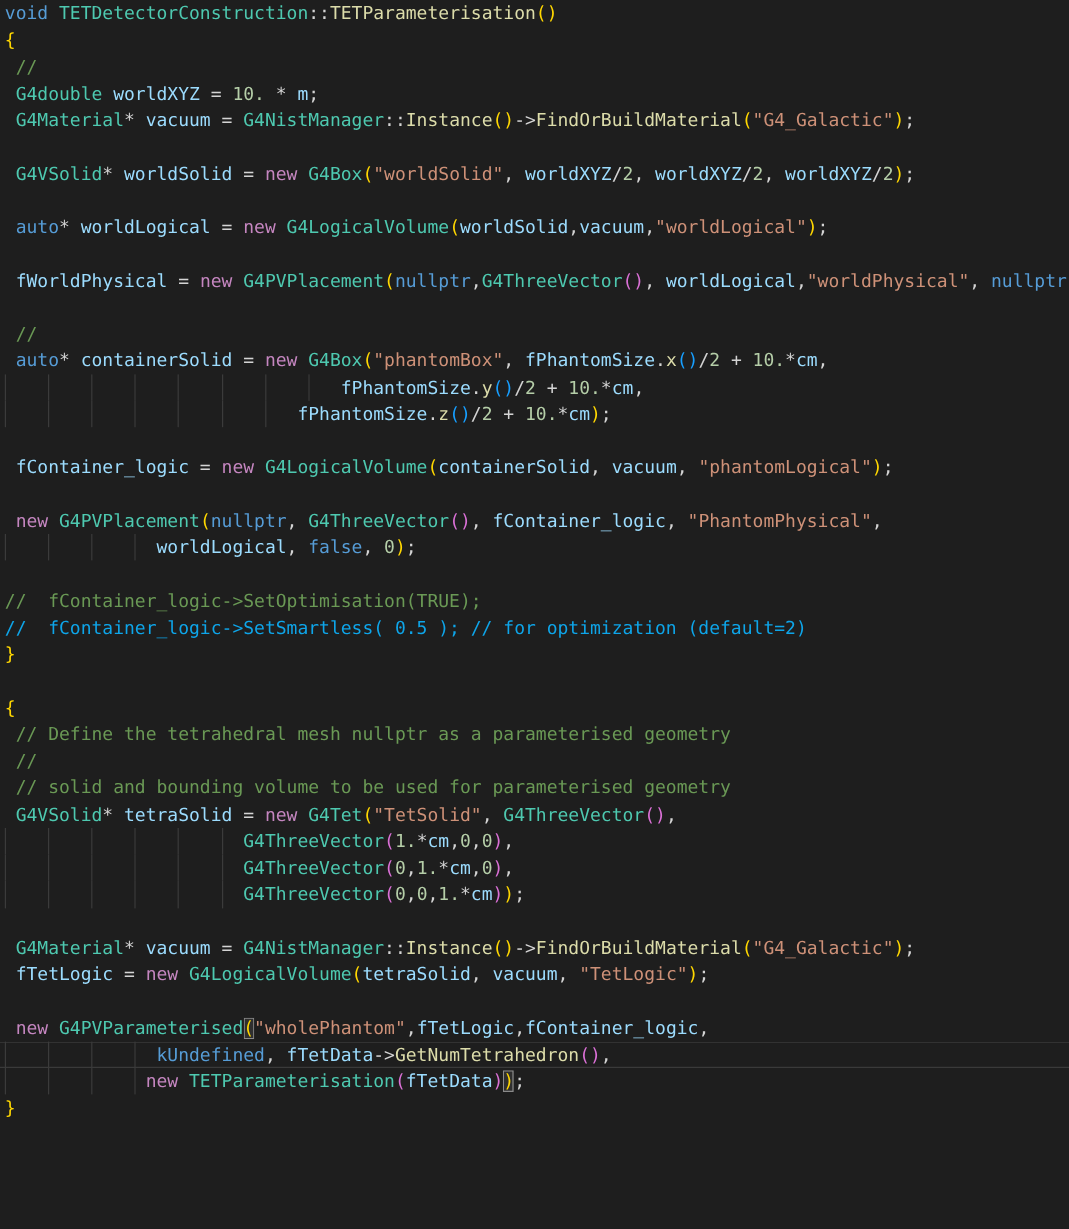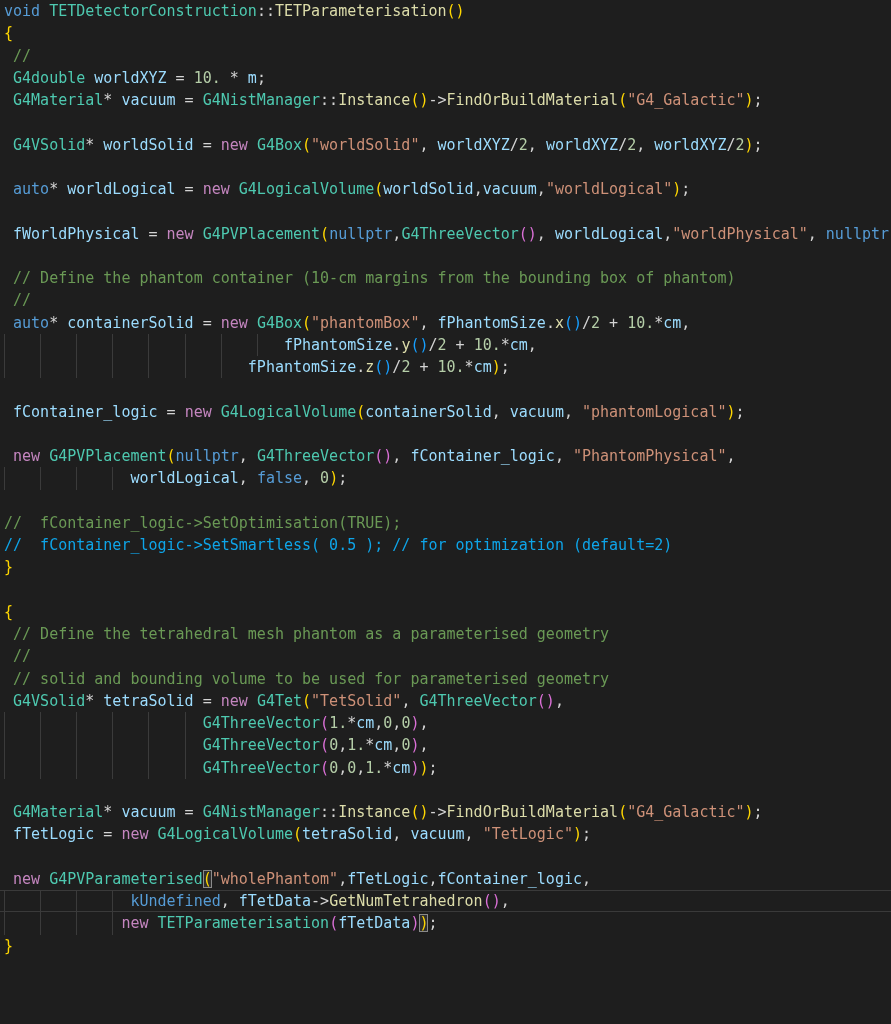--- a/index.html
+++ b/index.html
@@ -42,37 +42,36 @@
     <div class="line"><span style="color: rgb(106, 153, 85);"> //</span></div>
     <div class="line"><span style="color: rgb(212, 212, 212);"> </span><span style="color: rgb(78, 201, 176);">G4double</span><span style="color: rgb(212, 212, 212);"> </span><span style="color: rgb(156, 220, 254);">worldXYZ</span><span style="color: rgb(212, 212, 212);"> = </span><span style="color: rgb(181, 206, 168);">10.</span><span style="color: rgb(212, 212, 212);"> * </span><span style="color: rgb(156, 220, 254);">m</span><span style="color: rgb(212, 212, 212);">;</span></div>
     <div class="line"><span style="color: rgb(212, 212, 212);"> </span><span style="color: rgb(78, 201, 176);">G4Material</span><span style="color: rgb(212, 212, 212);">* </span><span style="color: rgb(156, 220, 254);">vacuum</span><span style="color: rgb(212, 212, 212);"> = </span><span style="color: rgb(78, 201, 176);">G4NistManager</span><span style="color: rgb(212, 212, 212);">::</span><span style="color: rgb(220, 220, 170);">Instance</span><span style="color: rgb(255, 215, 0);">()</span><span style="color: rgb(212, 212, 212);">-&gt;</span><span style="color: rgb(220, 220, 170);">FindOrBuildMaterial</span><span style="color: rgb(255, 215, 0);">(</span><span style="color: rgb(206, 145, 120);">"G4_Galactic"</span><span style="color: rgb(255, 215, 0);">)</span><span style="color: rgb(212, 212, 212);">;</span></div>
     <div class="line"></div>
     <div class="line"><span style="color: rgb(212, 212, 212);"> </span><span style="color: rgb(78, 201, 176);">G4VSolid</span><span style="color: rgb(212, 212, 212);">* </span><span style="color: rgb(156, 220, 254);">worldSolid</span><span style="color: rgb(212, 212, 212);"> = </span><span style="color: rgb(197, 134, 192);">new</span><span style="color: rgb(212, 212, 212);"> </span><span style="color: rgb(78, 201, 176);">G4Box</span><span style="color: rgb(255, 215, 0);">(</span><span style="color: rgb(206, 145, 120);">"worldSolid"</span><span style="color: rgb(212, 212, 212);">, </span><span style="color: rgb(156, 220, 254);">worldXYZ</span><span style="color: rgb(212, 212, 212);">/</span><span style="color: rgb(181, 206, 168);">2</span><span style="color: rgb(212, 212, 212);">, </span><span style="color: rgb(156, 220, 254);">worldXYZ</span><span style="color: rgb(212, 212, 212);">/</span><span style="color: rgb(181, 206, 168);">2</span><span style="color: rgb(212, 212, 212);">, </span><span style="color: rgb(156, 220, 254);">worldXYZ</span><span style="color: rgb(212, 212, 212);">/</span><span style="color: rgb(181, 206, 168);">2</span><span style="color: rgb(255, 215, 0);">)</span><span style="color: rgb(212, 212, 212);">;</span></div>
     <div class="line"></div>
     <div class="line"><span style="color: rgb(212, 212, 212);"> </span><span style="color: rgb(86, 156, 214);">auto</span><span style="color: rgb(212, 212, 212);">* </span><span style="color: rgb(156, 220, 254);">worldLogical</span><span style="color: rgb(212, 212, 212);"> = </span><span style="color: rgb(197, 134, 192);">new</span><span style="color: rgb(212, 212, 212);"> </span><span style="color: rgb(78, 201, 176);">G4LogicalVolume</span><span style="color: rgb(255, 215, 0);">(</span><span style="color: rgb(156, 220, 254);">worldSolid</span><span style="color: rgb(212, 212, 212);">,</span><span style="color: rgb(156, 220, 254);">vacuum</span><span style="color: rgb(212, 212, 212);">,</span><span style="color: rgb(206, 145, 120);">"worldLogical"</span><span style="color: rgb(255, 215, 0);">)</span><span style="color: rgb(212, 212, 212);">;</span></div>
     <div class="line"></div>
     <div class="line"><span style="color: rgb(212, 212, 212);"> </span><span style="color: rgb(156, 220, 254);">fWorldPhysical</span><span style="color: rgb(212, 212, 212);"> = </span><span style="color: rgb(197, 134, 192);">new</span><span style="color: rgb(212, 212, 212);"> </span><span style="color: rgb(78, 201, 176);">G4PVPlacement</span><span style="color: rgb(255, 215, 0);">(</span><span style="color: rgb(86, 156, 214);">nullptr</span><span style="color: rgb(212, 212, 212);">,</span><span style="color: rgb(78, 201, 176);">G4ThreeVector</span><span style="color: rgb(218, 112, 214);">()</span><span style="color: rgb(212, 212, 212);">, </span><span style="color: rgb(156, 220, 254);">worldLogical</span><span style="color: rgb(212, 212, 212);">,</span><span style="color: rgb(206, 145, 120);">"worldPhysical"</span><span style="color: rgb(212, 212, 212);">, </span><span style="color: rgb(86, 156, 214);">nullptr</span><span style="color: rgb(212, 212, 212);">,</span></div>
     <div class="line"></div>
-    <div class="line"><span style="color: rgb(106, 153, 85);"> // Define the phantom container (10-cm margins from the bounding box of phantom)</span></div>
     <div class="line"><span style="color: rgb(106, 153, 85);"> //</span></div>
     <div class="line"><span style="color: rgb(212, 212, 212);"> </span><span style="color: rgb(86, 156, 214);">auto</span><span style="color: rgb(212, 212, 212);">* </span><span style="color: rgb(156, 220, 254);">containerSolid</span><span style="color: rgb(212, 212, 212);"> = </span><span style="color: rgb(197, 134, 192);">new</span><span style="color: rgb(212, 212, 212);"> </span><span style="color: rgb(78, 201, 176);">G4Box</span><span style="color: rgb(255, 215, 0);">(</span><span style="color: rgb(206, 145, 120);">"phantomBox"</span><span style="color: rgb(212, 212, 212);">, </span><span style="color: rgb(156, 220, 254);">fPhantomSize</span><span style="color: rgb(212, 212, 212);">.</span><span style="color: rgb(220, 220, 170);">x</span><span style="color: rgb(23, 159, 255);">()</span><span style="color: rgb(212, 212, 212);">/</span><span style="color: rgb(181, 206, 168);">2</span><span style="color: rgb(212, 212, 212);"> + </span><span style="color: rgb(181, 206, 168);">10.</span><span style="color: rgb(212, 212, 212);">*</span><span style="color: rgb(156, 220, 254);">cm</span><span style="color: rgb(212, 212, 212);">,</span></div>
     <div class="line"><span class="guide" style="left: calc(0ch + 4px);"></span><span class="guide" style="left: calc(4ch + 4px);"></span><span class="guide" style="left: calc(8ch + 4px);"></span><span class="guide" style="left: calc(12ch + 4px);"></span><span class="guide" style="left: calc(16ch + 4px);"></span><span class="guide" style="left: calc(20ch + 4px);"></span><span class="guide" style="left: calc(24ch + 4px);"></span><span class="guide" style="left: calc(28ch + 4px);"></span><span style="color: rgb(212, 212, 212);">                               </span><span style="color: rgb(156, 220, 254);">fPhantomSize</span><span style="color: rgb(212, 212, 212);">.</span><span style="color: rgb(220, 220, 170);">y</span><span style="color: rgb(23, 159, 255);">()</span><span style="color: rgb(212, 212, 212);">/</span><span style="color: rgb(181, 206, 168);">2</span><span style="color: rgb(212, 212, 212);"> + </span><span style="color: rgb(181, 206, 168);">10.</span><span style="color: rgb(212, 212, 212);">*</span><span style="color: rgb(156, 220, 254);">cm</span><span style="color: rgb(212, 212, 212);">,</span></div>
     <div class="line"><span class="guide" style="left: calc(0ch + 4px);"></span><span class="guide" style="left: calc(4ch + 4px);"></span><span class="guide" style="left: calc(8ch + 4px);"></span><span class="guide" style="left: calc(12ch + 4px);"></span><span class="guide" style="left: calc(16ch + 4px);"></span><span class="guide" style="left: calc(20ch + 4px);"></span><span class="guide" style="left: calc(24ch + 4px);"></span><span style="color: rgb(212, 212, 212);">                           </span><span style="color: rgb(156, 220, 254);">fPhantomSize</span><span style="color: rgb(212, 212, 212);">.</span><span style="color: rgb(220, 220, 170);">z</span><span style="color: rgb(23, 159, 255);">()</span><span style="color: rgb(212, 212, 212);">/</span><span style="color: rgb(181, 206, 168);">2</span><span style="color: rgb(212, 212, 212);"> + </span><span style="color: rgb(181, 206, 168);">10.</span><span style="color: rgb(212, 212, 212);">*</span><span style="color: rgb(156, 220, 254);">cm</span><span style="color: rgb(255, 215, 0);">)</span><span style="color: rgb(212, 212, 212);">;</span></div>
     <div class="line"></div>
     <div class="line"><span style="color: rgb(212, 212, 212);"> </span><span style="color: rgb(156, 220, 254);">fContainer_logic</span><span style="color: rgb(212, 212, 212);"> = </span><span style="color: rgb(197, 134, 192);">new</span><span style="color: rgb(212, 212, 212);"> </span><span style="color: rgb(78, 201, 176);">G4LogicalVolume</span><span style="color: rgb(255, 215, 0);">(</span><span style="color: rgb(156, 220, 254);">containerSolid</span><span style="color: rgb(212, 212, 212);">, </span><span style="color: rgb(156, 220, 254);">vacuum</span><span style="color: rgb(212, 212, 212);">, </span><span style="color: rgb(206, 145, 120);">"phantomLogical"</span><span style="color: rgb(255, 215, 0);">)</span><span style="color: rgb(212, 212, 212);">;</span></div>
     <div class="line"></div>
     <div class="line"><span style="color: rgb(212, 212, 212);"> </span><span style="color: rgb(197, 134, 192);">new</span><span style="color: rgb(212, 212, 212);"> </span><span style="color: rgb(78, 201, 176);">G4PVPlacement</span><span style="color: rgb(255, 215, 0);">(</span><span style="color: rgb(86, 156, 214);">nullptr</span><span style="color: rgb(212, 212, 212);">, </span><span style="color: rgb(78, 201, 176);">G4ThreeVector</span><span style="color: rgb(218, 112, 214);">()</span><span style="color: rgb(212, 212, 212);">, </span><span style="color: rgb(156, 220, 254);">fContainer_logic</span><span style="color: rgb(212, 212, 212);">, </span><span style="color: rgb(206, 145, 120);">"PhantomPhysical"</span><span style="color: rgb(212, 212, 212);">,</span></div>
     <div class="line"><span class="guide" style="left: calc(0ch + 4px);"></span><span class="guide" style="left: calc(4ch + 4px);"></span><span class="guide" style="left: calc(8ch + 4px);"></span><span class="guide" style="left: calc(12ch + 4px);"></span><span style="color: rgb(212, 212, 212);">              </span><span style="color: rgb(156, 220, 254);">worldLogical</span><span style="color: rgb(212, 212, 212);">, </span><span style="color: rgb(86, 156, 214);">false</span><span style="color: rgb(212, 212, 212);">, </span><span style="color: rgb(181, 206, 168);">0</span><span style="color: rgb(255, 215, 0);">)</span><span style="color: rgb(212, 212, 212);">;</span></div>
     <div class="line"></div>
     <div class="line"><span style="color: rgb(106, 153, 85);">//  fContainer_logic-&gt;SetOptimisation(TRUE);</span></div>
     <div class="line"><span style="color: #0ea5e9;">//  fContainer_logic-&gt;SetSmartless( 0.5 ); // for optimization (default=2)</span></div>
     <div class="line"><span style="color: rgb(255, 215, 0);">}</span></div>
     <div class="line"></div>
     <div class="line"><span style="color: rgb(255, 215, 0);">{</span></div>
-    <div class="line"><span style="color: rgb(106, 153, 85);"> // Define the tetrahedral mesh phantom as a parameterised geometry</span></div>
+    <div class="line"><span style="color: rgb(106, 153, 85);"> // Define the tetrahedral mesh nullptr as a parameterised geometry</span></div>
     <div class="line"><span style="color: rgb(106, 153, 85);"> //</span></div>
     <div class="line"><span style="color: rgb(106, 153, 85);"> // solid and bounding volume to be used for parameterised geometry</span></div>
     <div class="line"><span style="color: rgb(212, 212, 212);"> </span><span style="color: rgb(78, 201, 176);">G4VSolid</span><span style="color: rgb(212, 212, 212);">* </span><span style="color: rgb(156, 220, 254);">tetraSolid</span><span style="color: rgb(212, 212, 212);"> = </span><span style="color: rgb(197, 134, 192);">new</span><span style="color: rgb(212, 212, 212);"> </span><span style="color: rgb(78, 201, 176);">G4Tet</span><span style="color: rgb(255, 215, 0);">(</span><span style="color: rgb(206, 145, 120);">"TetSolid"</span><span style="color: rgb(212, 212, 212);">, </span><span style="color: rgb(78, 201, 176);">G4ThreeVector</span><span style="color: rgb(218, 112, 214);">()</span><span style="color: rgb(212, 212, 212);">,</span></div>
     <div class="line"><span class="guide" style="left: calc(0ch + 4px);"></span><span class="guide" style="left: calc(4ch + 4px);"></span><span class="guide" style="left: calc(8ch + 4px);"></span><span class="guide" style="left: calc(12ch + 4px);"></span><span class="guide" style="left: calc(16ch + 4px);"></span><span class="guide" style="left: calc(20ch + 4px);"></span><span style="color: rgb(212, 212, 212);">                      </span><span style="color: rgb(78, 201, 176);">G4ThreeVector</span><span style="color: rgb(218, 112, 214);">(</span><span style="color: rgb(181, 206, 168);">1.</span><span style="color: rgb(212, 212, 212);">*</span><span style="color: rgb(156, 220, 254);">cm</span><span style="color: rgb(212, 212, 212);">,</span><span style="color: rgb(181, 206, 168);">0</span><span style="color: rgb(212, 212, 212);">,</span><span style="color: rgb(181, 206, 168);">0</span><span style="color: rgb(218, 112, 214);">)</span><span style="color: rgb(212, 212, 212);">,</span></div>
     <div class="line"><span class="guide" style="left: calc(0ch + 4px);"></span><span class="guide" style="left: calc(4ch + 4px);"></span><span class="guide" style="left: calc(8ch + 4px);"></span><span class="guide" style="left: calc(12ch + 4px);"></span><span class="guide" style="left: calc(16ch + 4px);"></span><span class="guide" style="left: calc(20ch + 4px);"></span><span style="color: rgb(212, 212, 212);">                      </span><span style="color: rgb(78, 201, 176);">G4ThreeVector</span><span style="color: rgb(218, 112, 214);">(</span><span style="color: rgb(181, 206, 168);">0</span><span style="color: rgb(212, 212, 212);">,</span><span style="color: rgb(181, 206, 168);">1.</span><span style="color: rgb(212, 212, 212);">*</span><span style="color: rgb(156, 220, 254);">cm</span><span style="color: rgb(212, 212, 212);">,</span><span style="color: rgb(181, 206, 168);">0</span><span style="color: rgb(218, 112, 214);">)</span><span style="color: rgb(212, 212, 212);">,</span></div>
     <div class="line"><span class="guide" style="left: calc(0ch + 4px);"></span><span class="guide" style="left: calc(4ch + 4px);"></span><span class="guide" style="left: calc(8ch + 4px);"></span><span class="guide" style="left: calc(12ch + 4px);"></span><span class="guide" style="left: calc(16ch + 4px);"></span><span class="guide" style="left: calc(20ch + 4px);"></span><span style="color: rgb(212, 212, 212);">                      </span><span style="color: rgb(78, 201, 176);">G4ThreeVector</span><span style="color: rgb(218, 112, 214);">(</span><span style="color: rgb(181, 206, 168);">0</span><span style="color: rgb(212, 212, 212);">,</span><span style="color: rgb(181, 206, 168);">0</span><span style="color: rgb(212, 212, 212);">,</span><span style="color: rgb(181, 206, 168);">1.</span><span style="color: rgb(212, 212, 212);">*</span><span style="color: rgb(156, 220, 254);">cm</span><span style="color: rgb(218, 112, 214);">)</span><span style="color: rgb(255, 215, 0);">)</span><span style="color: rgb(212, 212, 212);">;</span></div>
     <div class="line"></div>
     <div class="line"><span style="color: rgb(212, 212, 212);"> </span><span style="color: rgb(78, 201, 176);">G4Material</span><span style="color: rgb(212, 212, 212);">* </span><span style="color: rgb(156, 220, 254);">vacuum</span><span style="color: rgb(212, 212, 212);"> = </span><span style="color: rgb(78, 201, 176);">G4NistManager</span><span style="color: rgb(212, 212, 212);">::</span><span style="color: rgb(220, 220, 170);">Instance</span><span style="color: rgb(255, 215, 0);">()</span><span style="color: rgb(212, 212, 212);">-&gt;</span><span style="color: rgb(220, 220, 170);">FindOrBuildMaterial</span><span style="color: rgb(255, 215, 0);">(</span><span style="color: rgb(206, 145, 120);">"G4_Galactic"</span><span style="color: rgb(255, 215, 0);">)</span><span style="color: rgb(212, 212, 212);">;</span></div>
     <div class="line"><span style="color: rgb(212, 212, 212);"> </span><span style="color: rgb(156, 220, 254);">fTetLogic</span><span style="color: rgb(212, 212, 212);"> = </span><span style="color: rgb(197, 134, 192);">new</span><span style="color: rgb(212, 212, 212);"> </span><span style="color: rgb(78, 201, 176);">G4LogicalVolume</span><span style="color: rgb(255, 215, 0);">(</span><span style="color: rgb(156, 220, 254);">tetraSolid</span><span style="color: rgb(212, 212, 212);">, </span><span style="color: rgb(156, 220, 254);">vacuum</span><span style="color: rgb(212, 212, 212);">, </span><span style="color: rgb(206, 145, 120);">"TetLogic"</span><span style="color: rgb(255, 215, 0);">)</span><span style="color: rgb(212, 212, 212);">;</span></div>
     <div class="line"></div>

